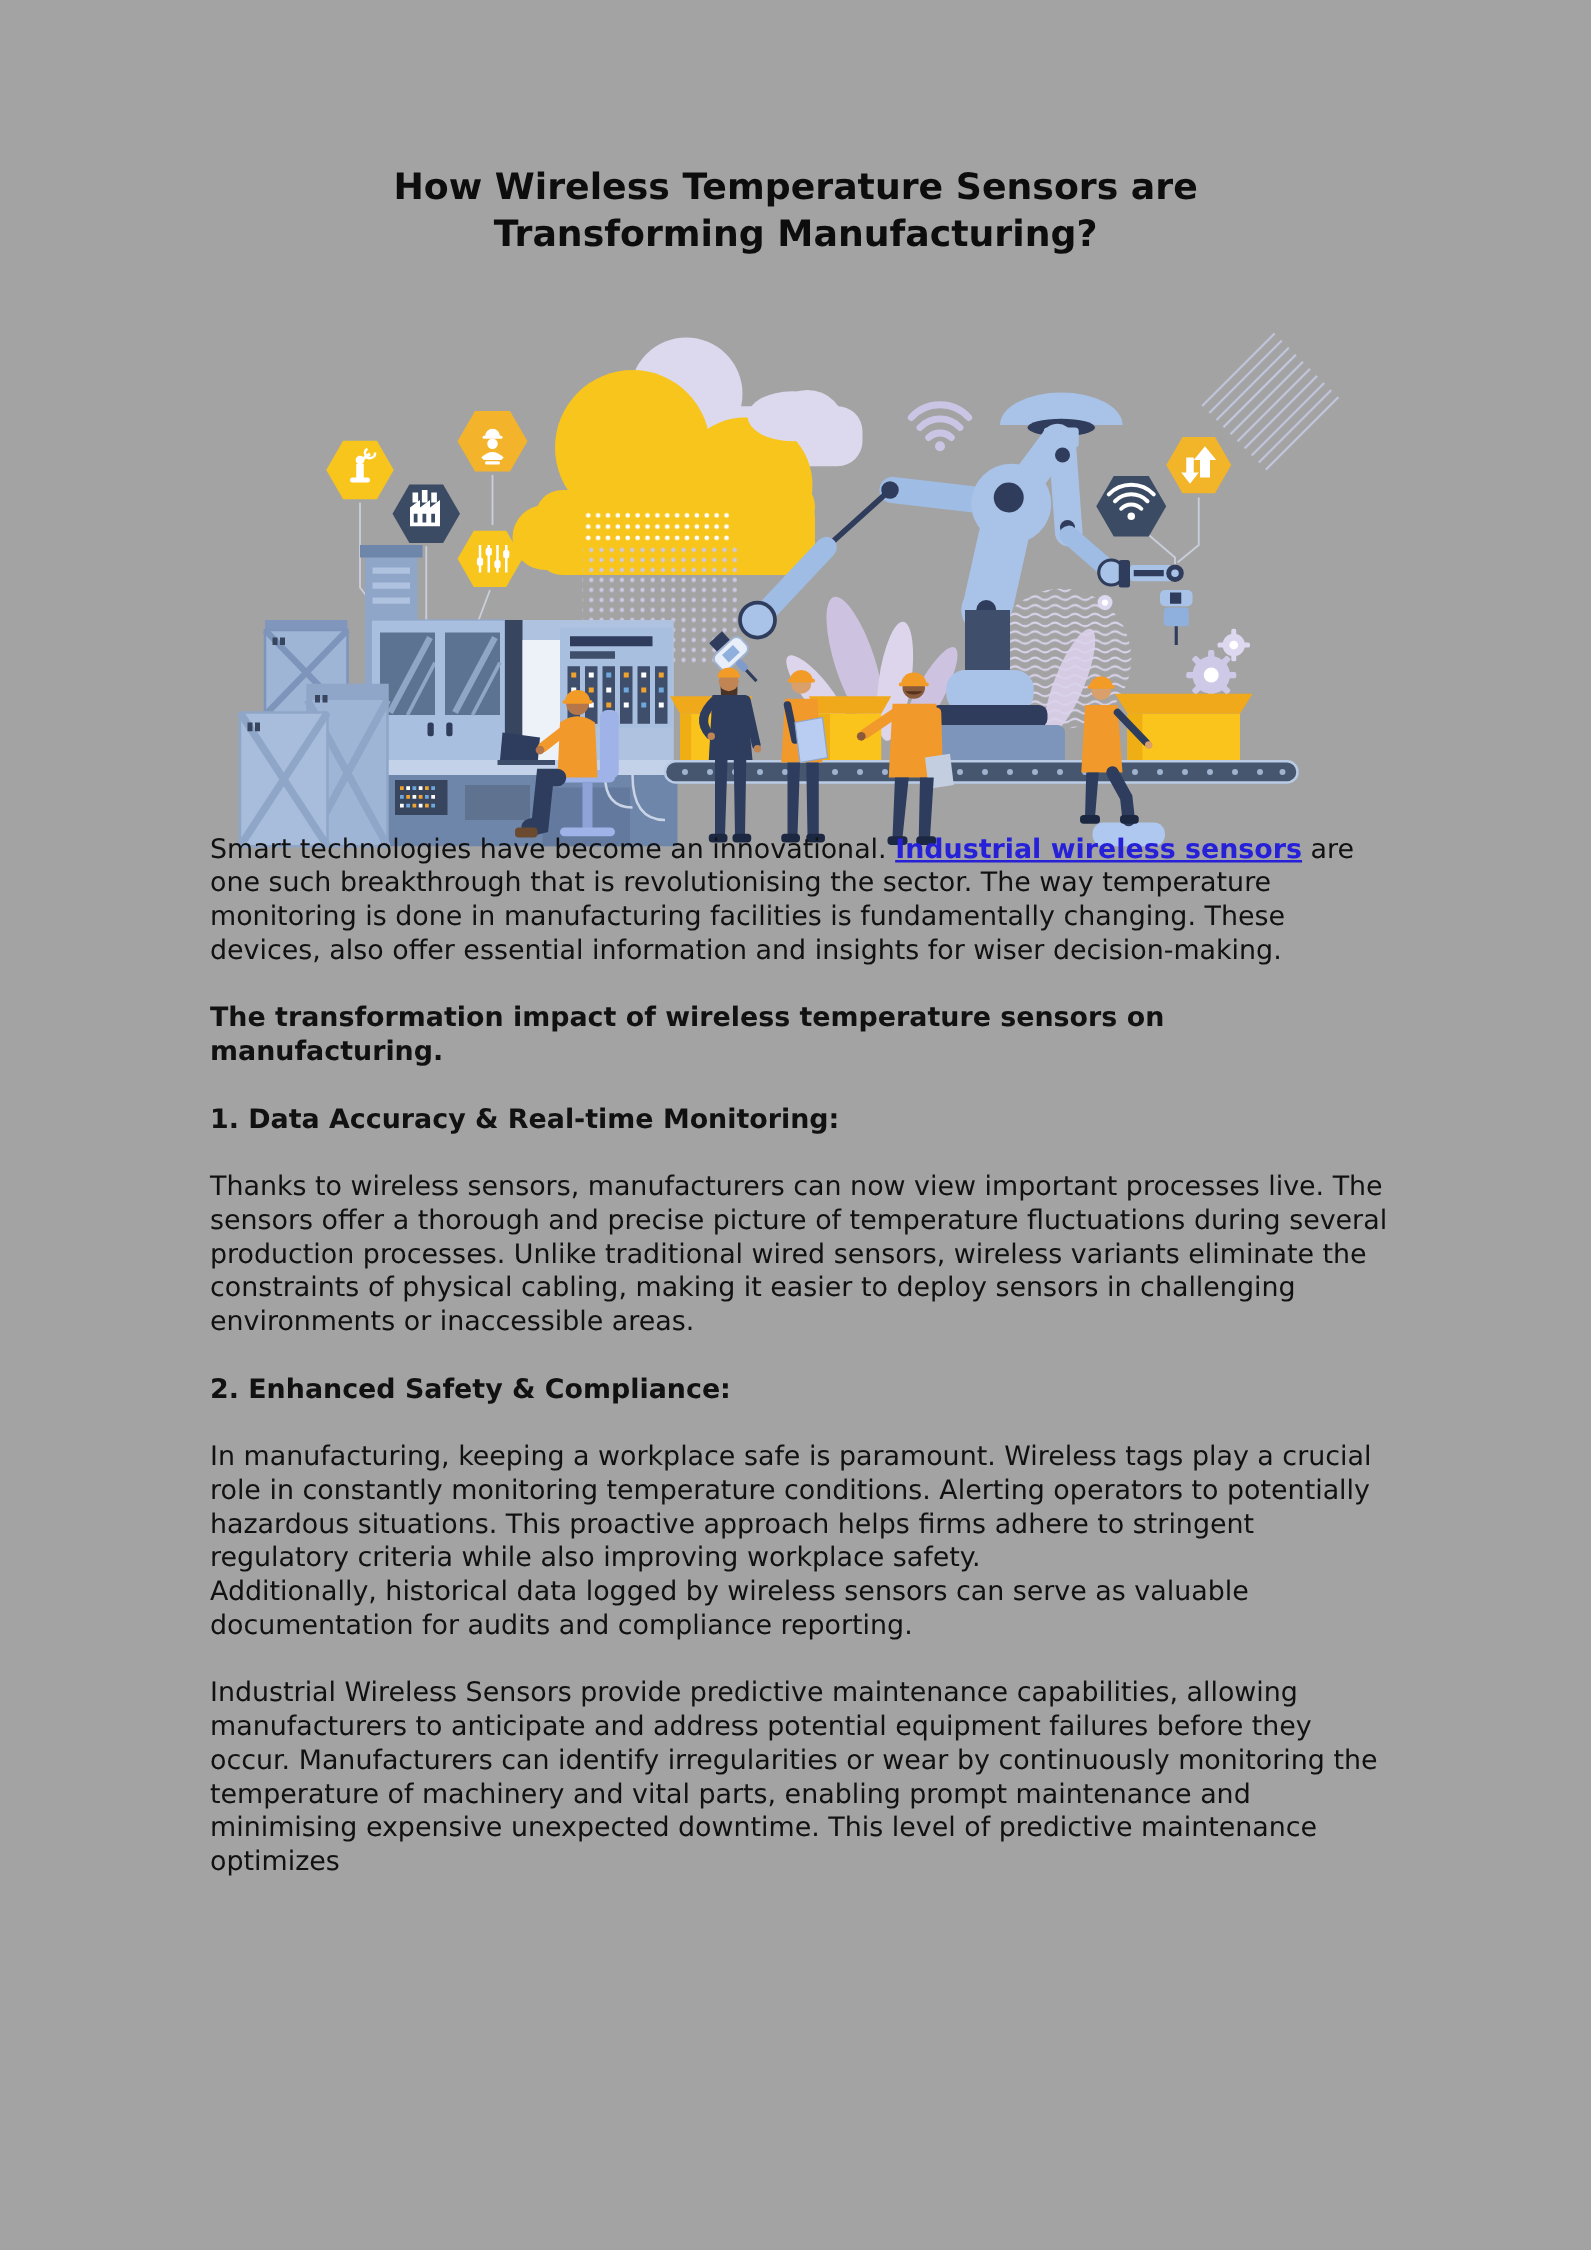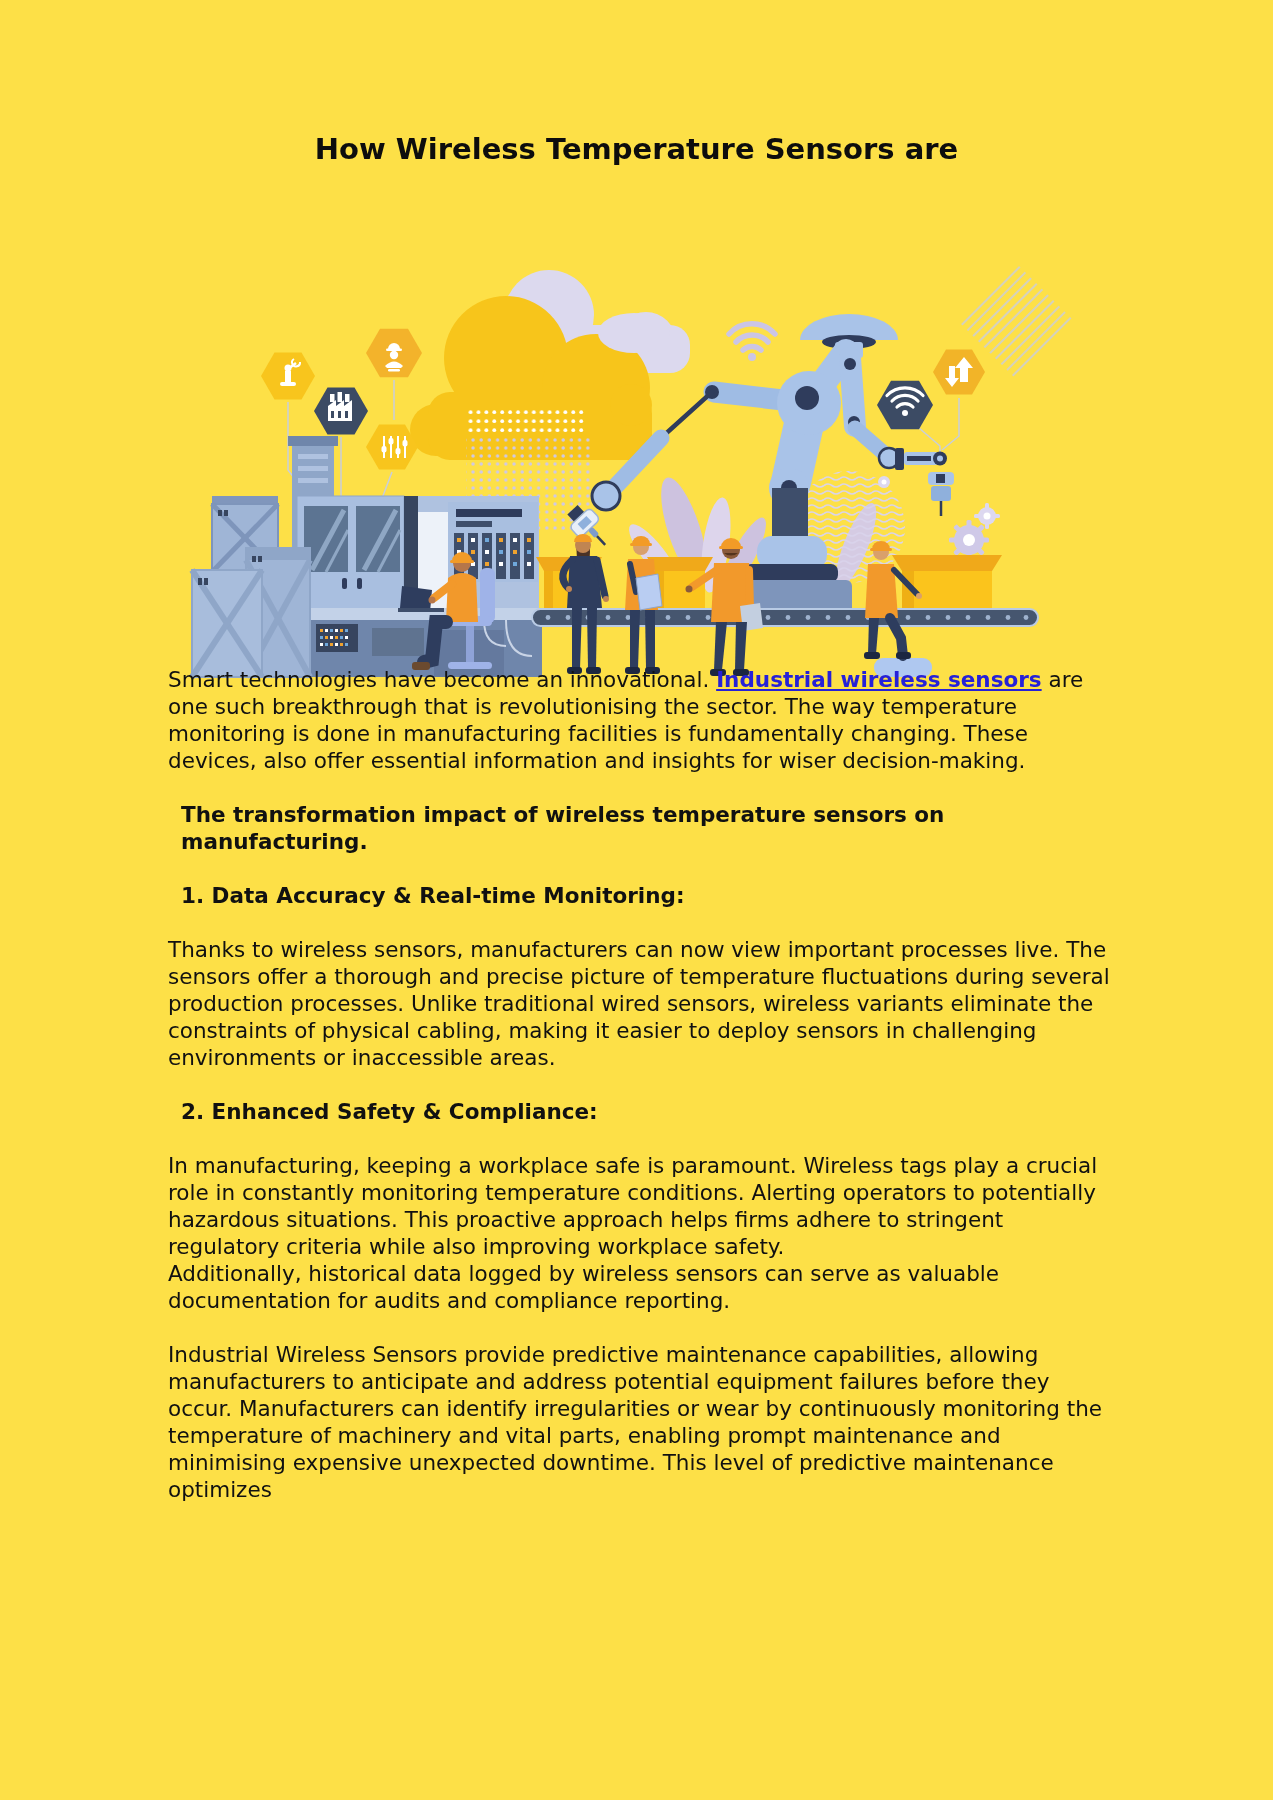--- a/index.html
+++ b/index.html
@@ -1,34 +1,35 @@
 <!DOCTYPE html>
 <html><head>
 <meta charset="utf-8">
 <style>
   html,body{margin:0;padding:0;background:#ffffff;}
-  .page{position:relative;width:1273px;height:1800px;background:#fde047;overflow:hidden;
+  .page{position:relative;width:1273px;height:1800px;background:#a3a3a3;overflow:hidden;
         font-family:"DejaVu Sans","Liberation Sans",sans-serif;color:#111111;}
   .title{position:absolute;top:130px;left:0;width:1273px;text-align:center;
          font-size:29px;line-height:38px;font-weight:bold;color:#0d0d0d;}
   .hero{position:absolute;left:184px;top:230px;width:905px;height:450px;}
   .article{position:absolute;left:168px;top:666px;width:944px;
            font-size:21.5px;line-height:27px;}
   .article p,.article h2,.article h3{margin:0 0 27px 0;font-size:21.5px;line-height:27px;font-weight:normal;}
-  .article h2,.article h3{font-weight:bold;margin-left:13px;}
+  .article h2,.article h3{font-weight:bold;}
   .inline-bold{font-weight:normal;}
   a.doc-link{color:#2621d8;font-weight:bold;text-decoration:underline;cursor:pointer;}
 </style>
 </head>
 <body>
 
 <div class="page">
 
   <div class="title">
     <span>How Wireless Temperature Sensors are</span><br>
+    <span>Transforming Manufacturing?</span>
   </div>
 
   <div class="hero">
   <svg width="905" height="450" viewBox="0 0 905 450" xmlns="http://www.w3.org/2000/svg">
     <defs>
       <pattern id="p-hatch" width="8" height="8" patternUnits="userSpaceOnUse" patternTransform="rotate(45)">
         <line x1="1" y1="0" x2="1" y2="8" stroke="#C7CCE6" stroke-width="1.5"></line>
       </pattern>
       <pattern id="p-wave" width="16" height="7" patternUnits="userSpaceOnUse">
         <path d="M0,3.5 Q4,0.5 8,3.5 T16,3.5" fill="none" stroke="#D9D3EB" stroke-width="1.6"></path>

